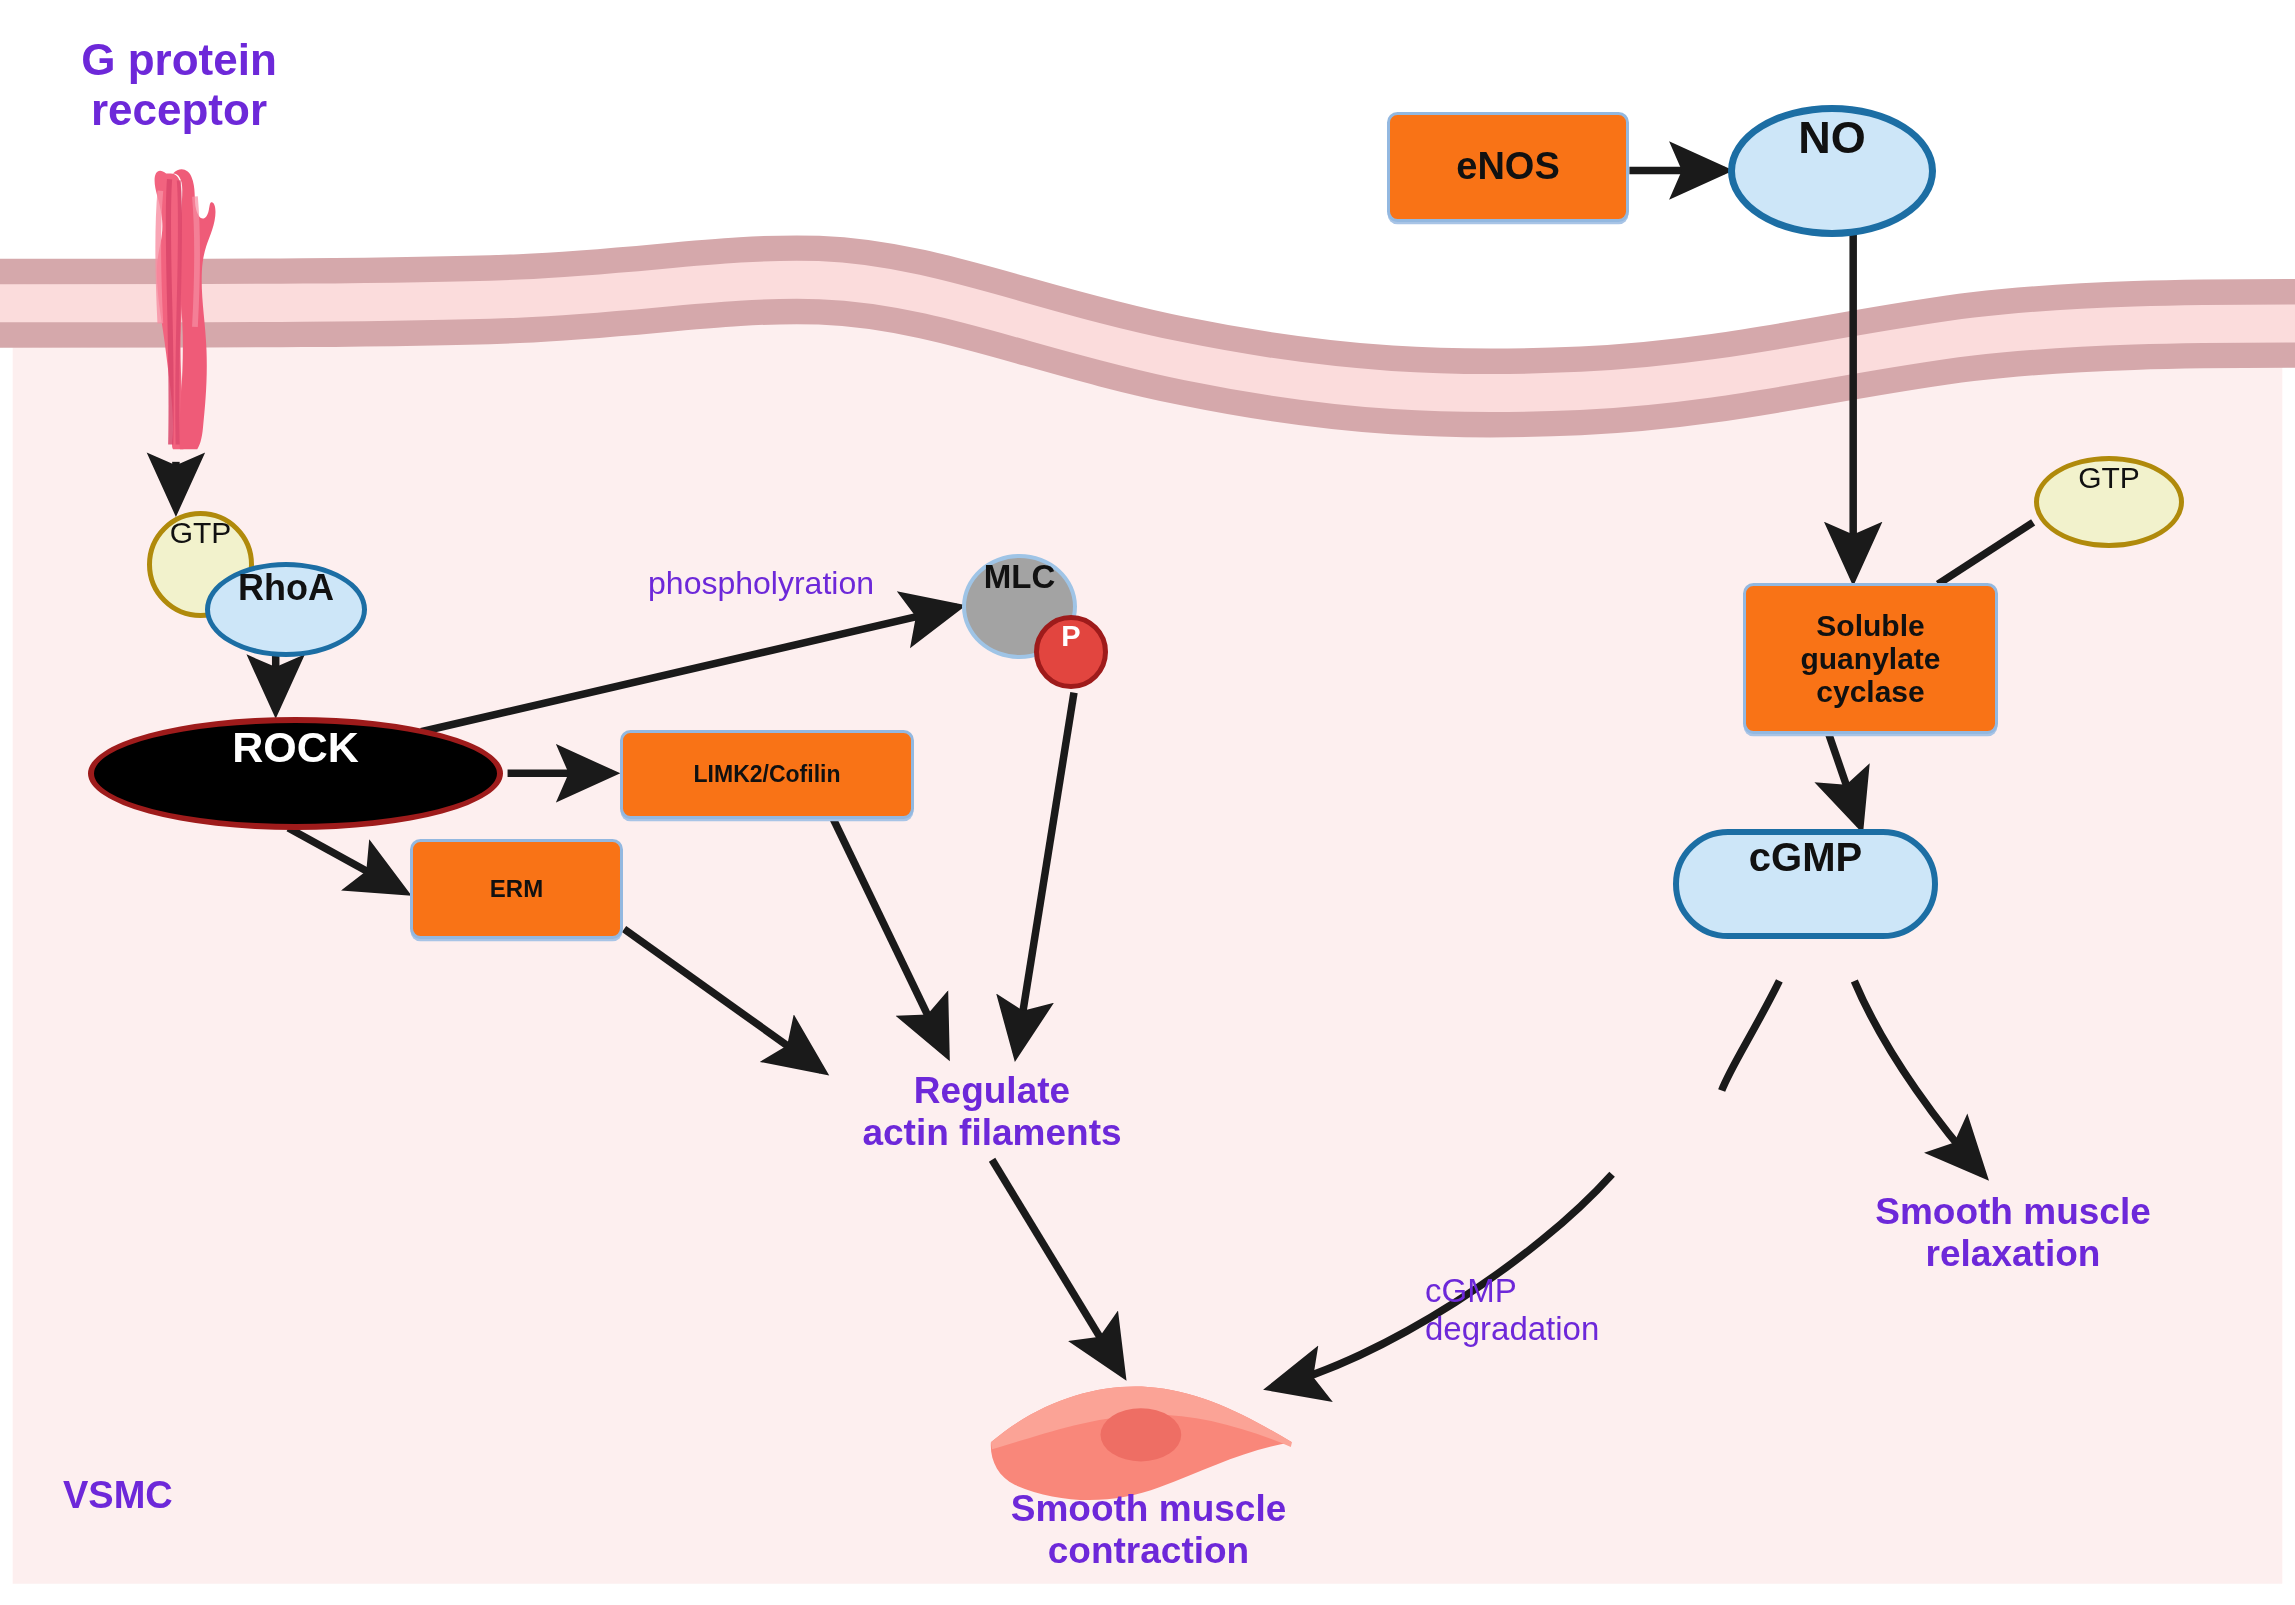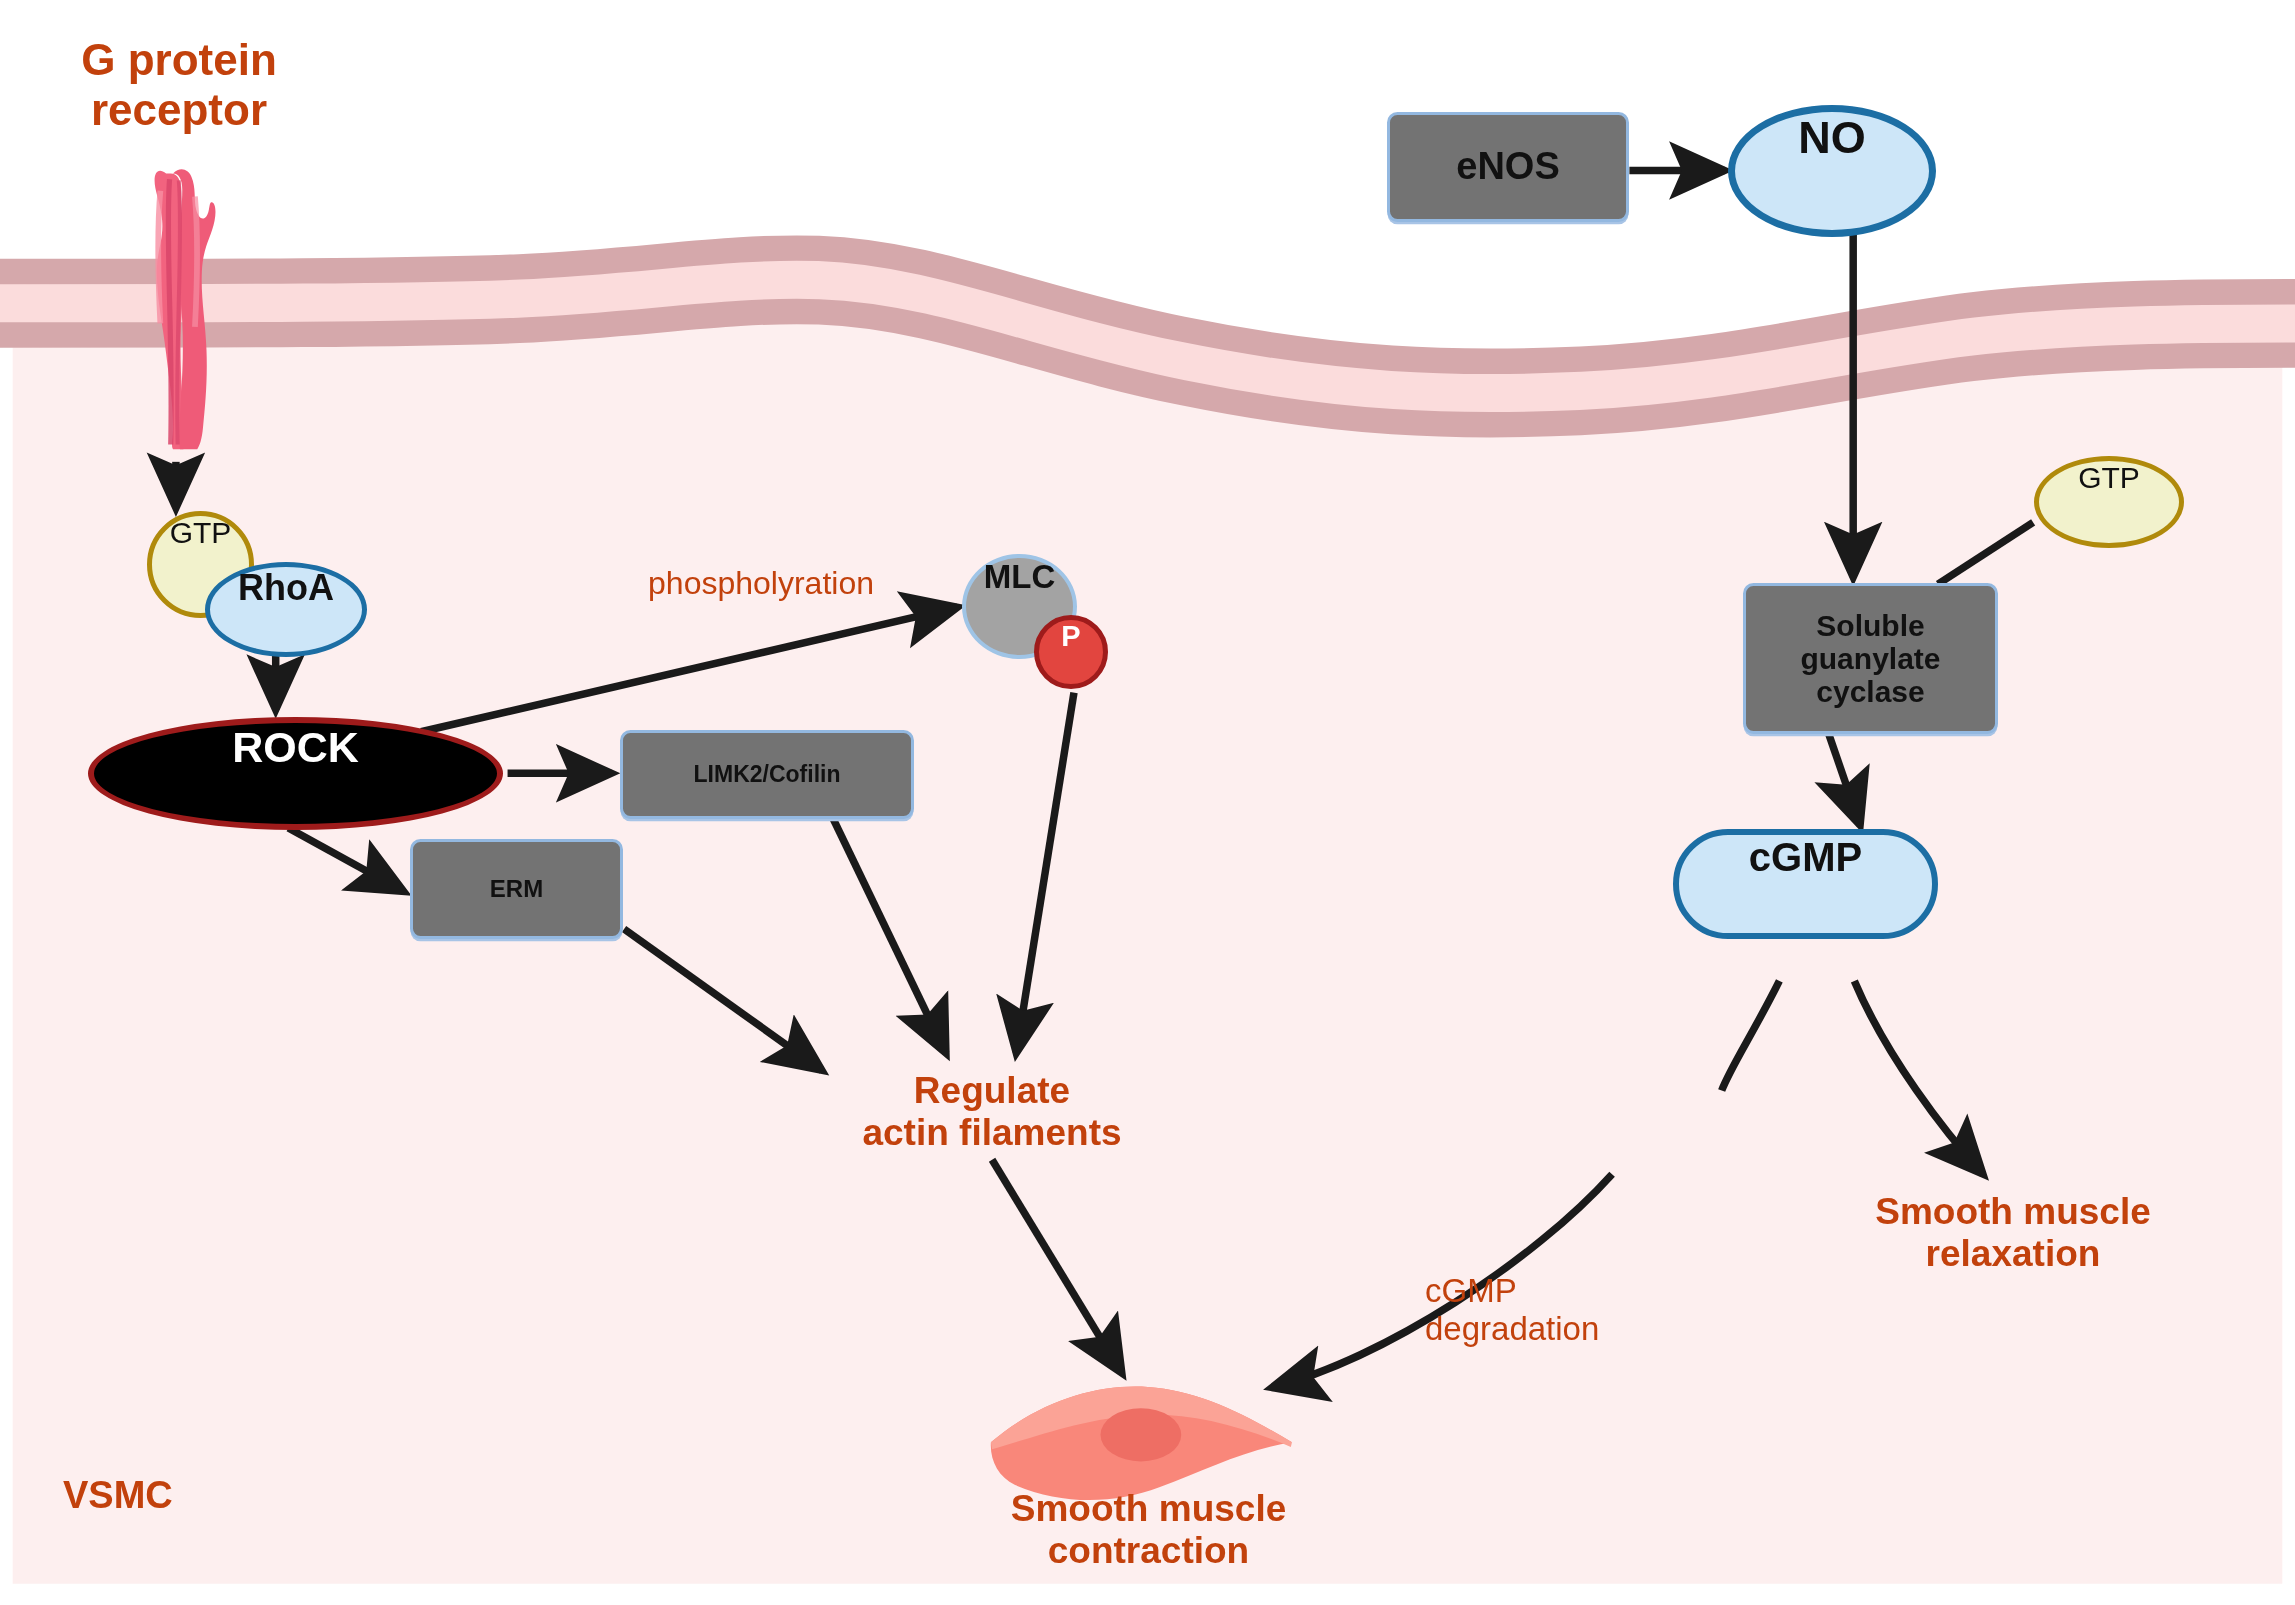--- a/index.html
+++ b/index.html
@@ -3,31 +3,31 @@
 <meta charset="utf-8">
 <style>
   html,body{margin:0;padding:0;background:#ffffff;}
   #stage{
     position:relative;width:2295px;height:1606px;
     background:#ffffff;overflow:hidden;
     font-family:"Liberation Sans", sans-serif;
   }
   #svgroot{position:absolute;left:0;top:0;width:2295px;height:1606px;}
   .lbl{
-    position:absolute;color:#c2410c;text-align:center;
+    position:absolute;color:#6d28d9;text-align:center;
     line-height:1.14;white-space:pre-line;pointer-events:none;
   }
   .bold{font-weight:bold;}
   .nodebox{
     position:absolute;display:flex;align-items:center;justify-content:center;
     text-align:center;line-height:1.1;color:#111111;font-weight:bold;
     box-sizing:border-box;
   }
   .bluebox{
-    background:#737373;border:3.5px solid #93B8E0;border-radius:10.4px;
+    background:#f97316;border:3.5px solid #93B8E0;border-radius:10.4px;
     box-shadow:0 2.9px 0 -0.6px #A8C4E6;
   }
   .ellipse-node{
     position:absolute;display:flex;align-items:flex-start;justify-content:center;
     text-align:center;box-sizing:border-box;color:#111;font-weight:bold;
   }
 </style>
 </head>
 <body>
 

